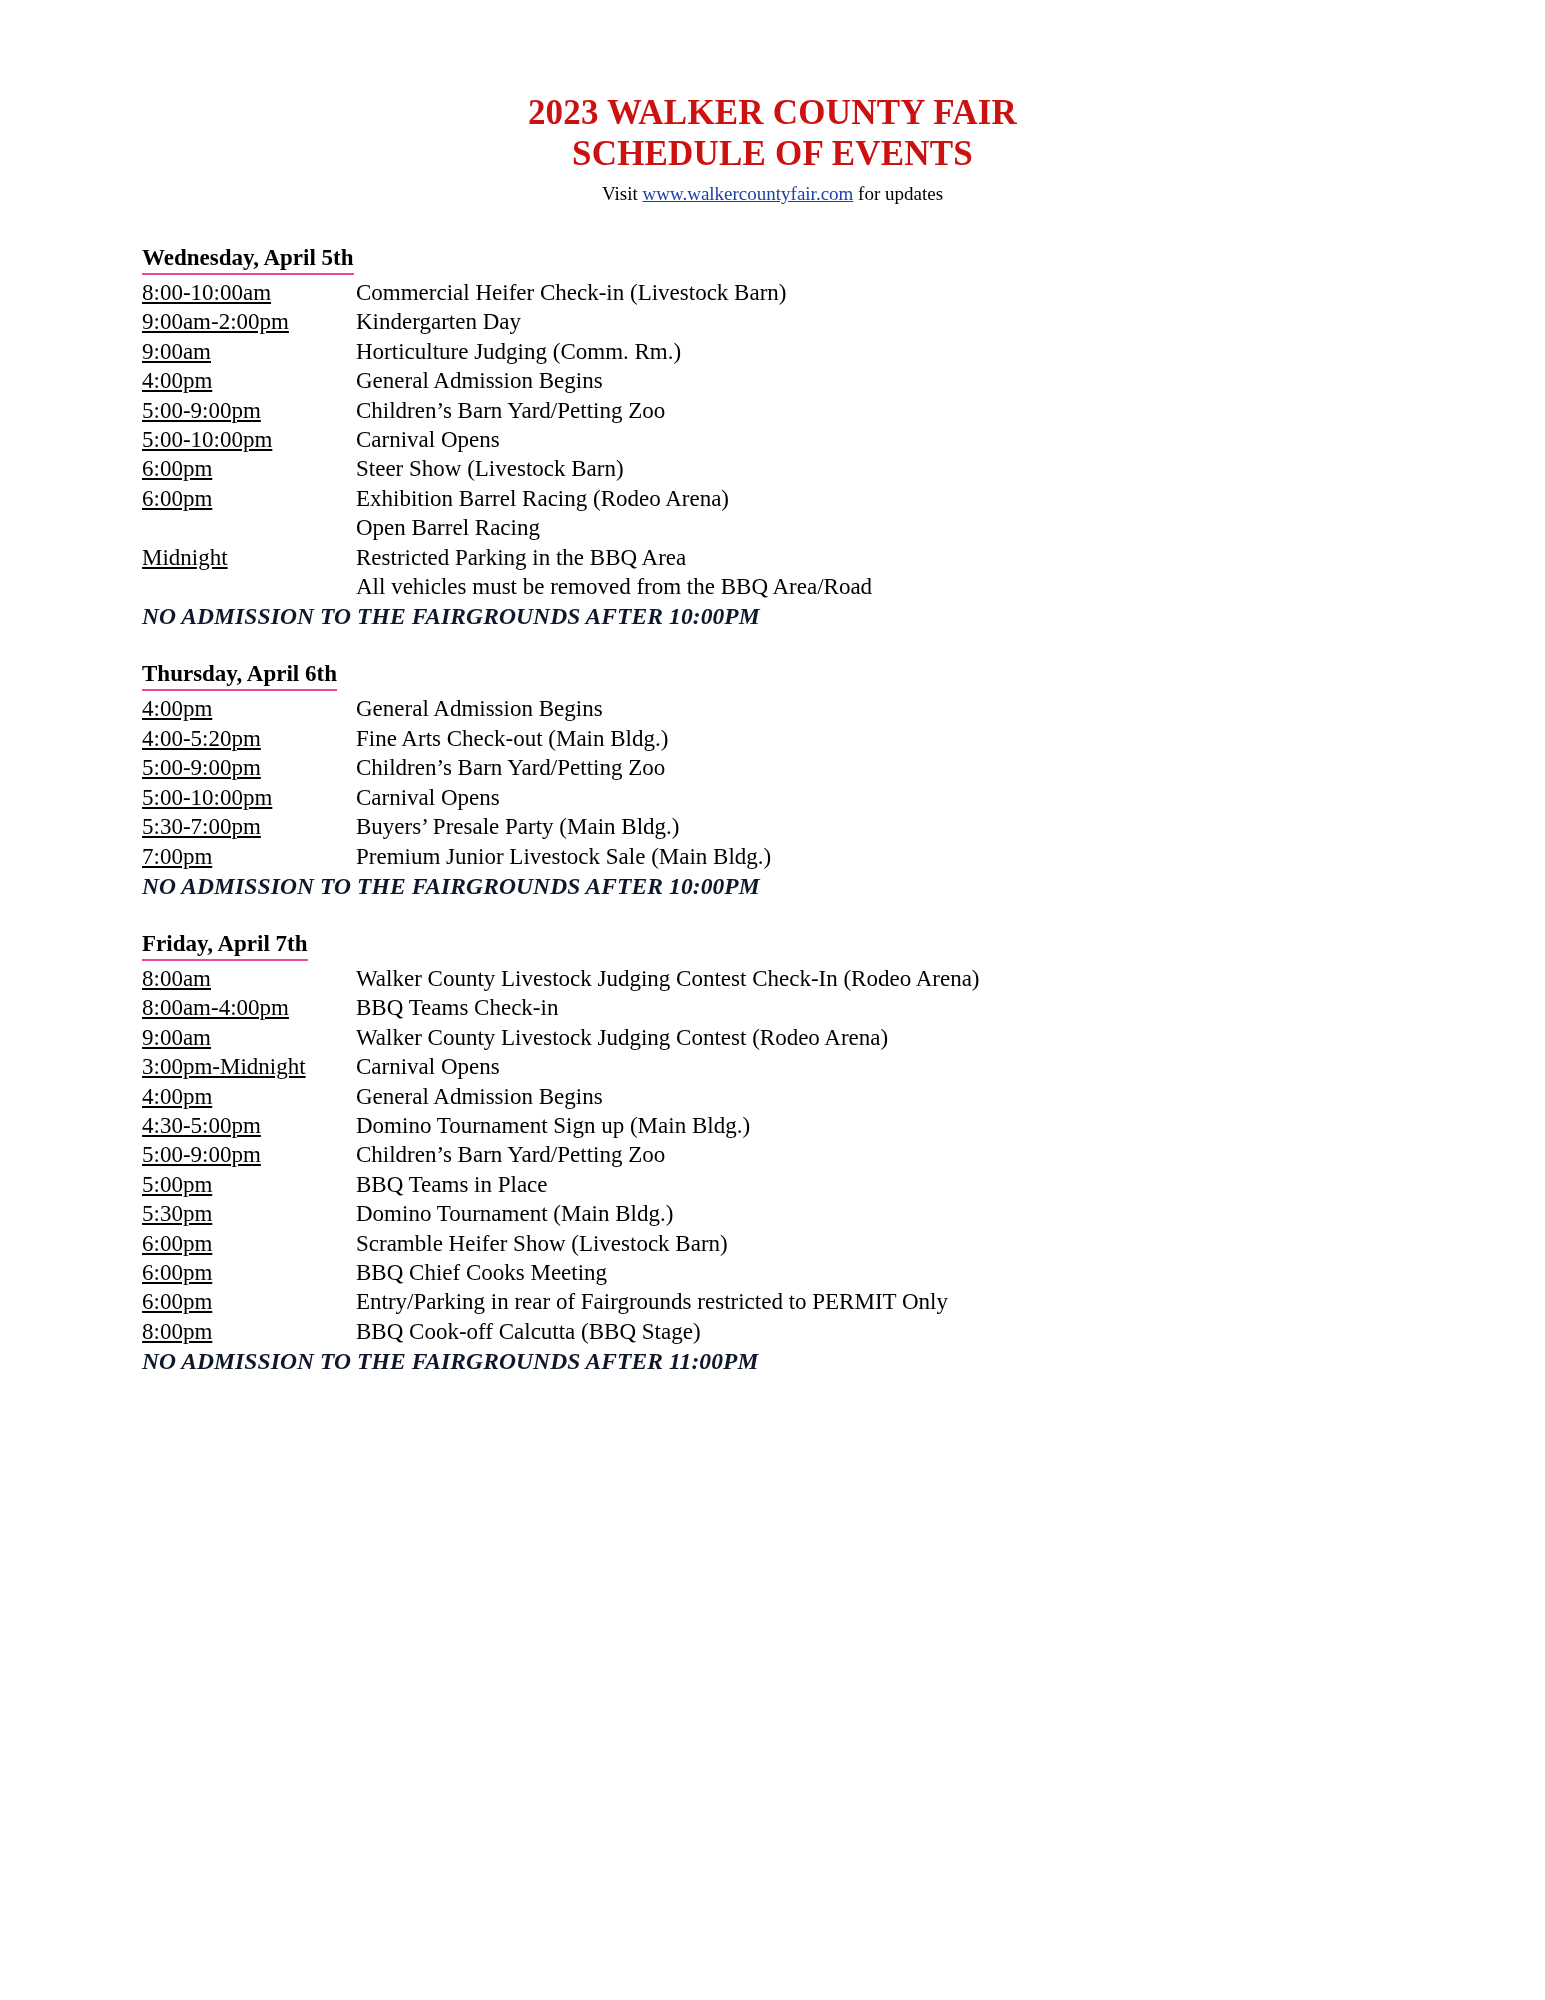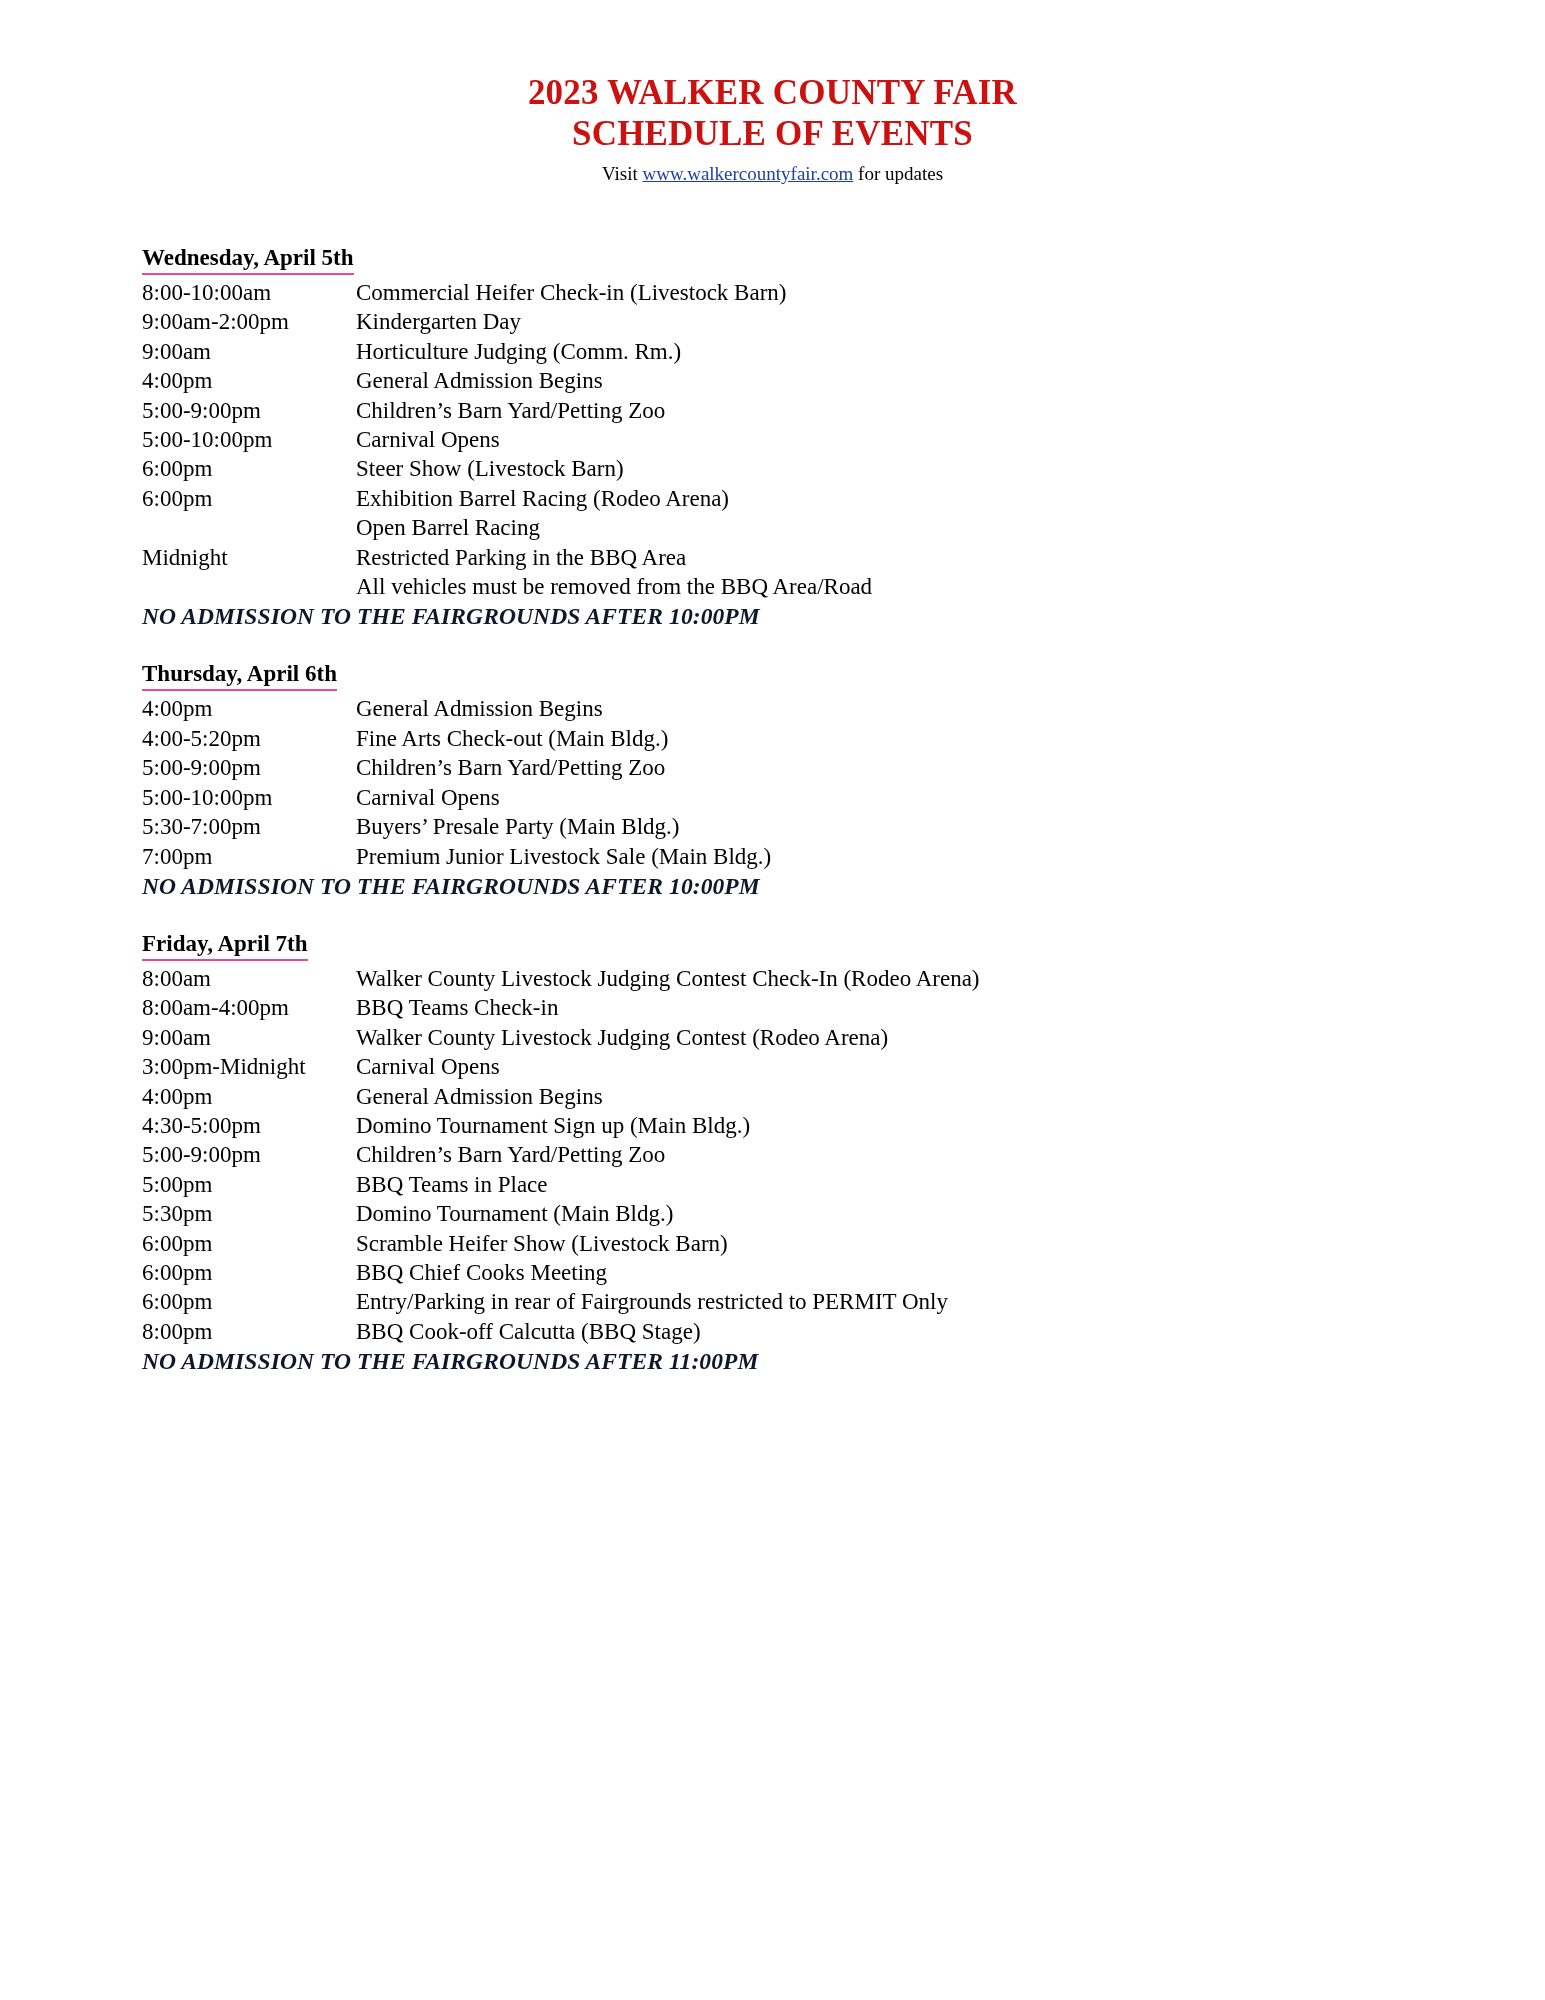--- a/index.html
+++ b/index.html
@@ -18,21 +18,21 @@
     position: relative;
     width: 1545px;
     height: 2000px;
     background: #ffffff;
     box-sizing: border-box;
     overflow: hidden;
   }
 
   
   .doc-header {
-    padding-top: 72px;
+    padding-top: 92px;
     text-align: center;
   }
   .title-line {
     color: #cc1111;
     font-weight: bold;
     font-size: 35px;
     line-height: 41px;
     letter-spacing: 0.2px;
     white-space: nowrap;
   }
@@ -74,20 +74,21 @@
     display: flex;
     align-items: baseline;
     font-size: 23px;
     line-height: 29.4px;
     white-space: nowrap;
   }
   .event-time {
     width: 214px;
     flex: 0 0 214px;
     font-size: 23px;
+    text-decoration: underline;
   }
   .event-desc {
     flex: 1 1 auto;
     font-size: 23px;
   }
   .notice {
     color: #0f172a;
     font-weight: bold;
     font-style: italic;
     font-size: 23.5px;

